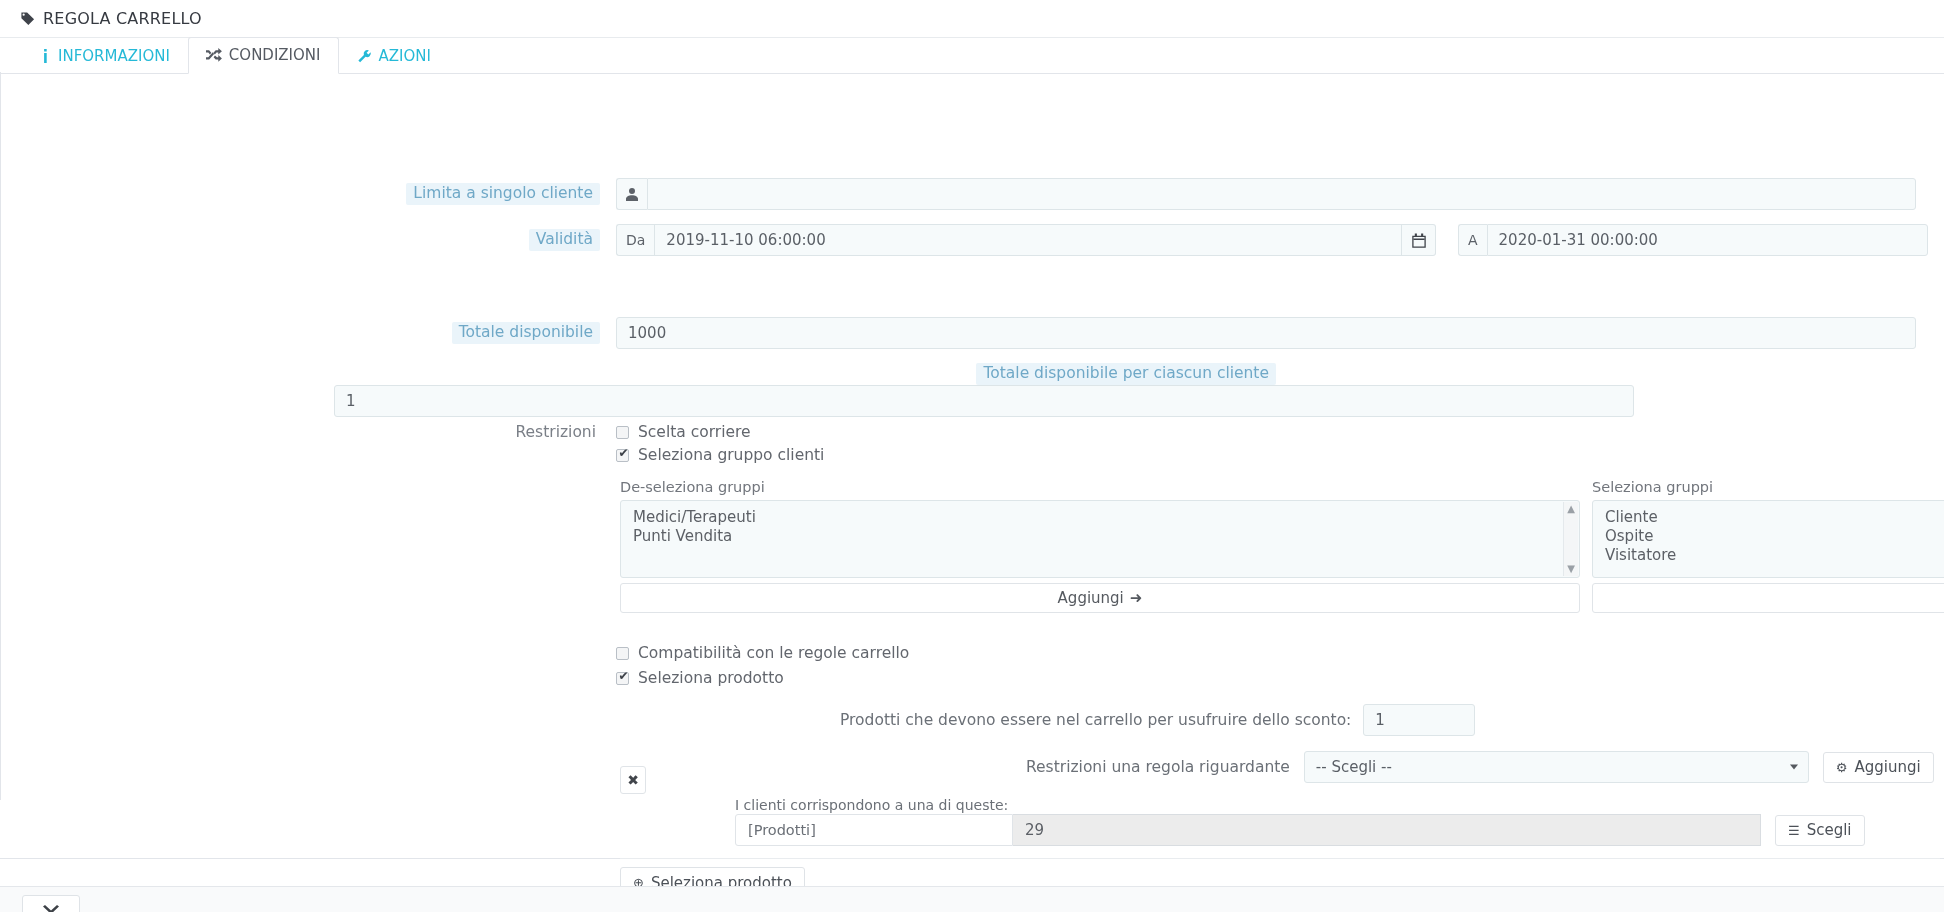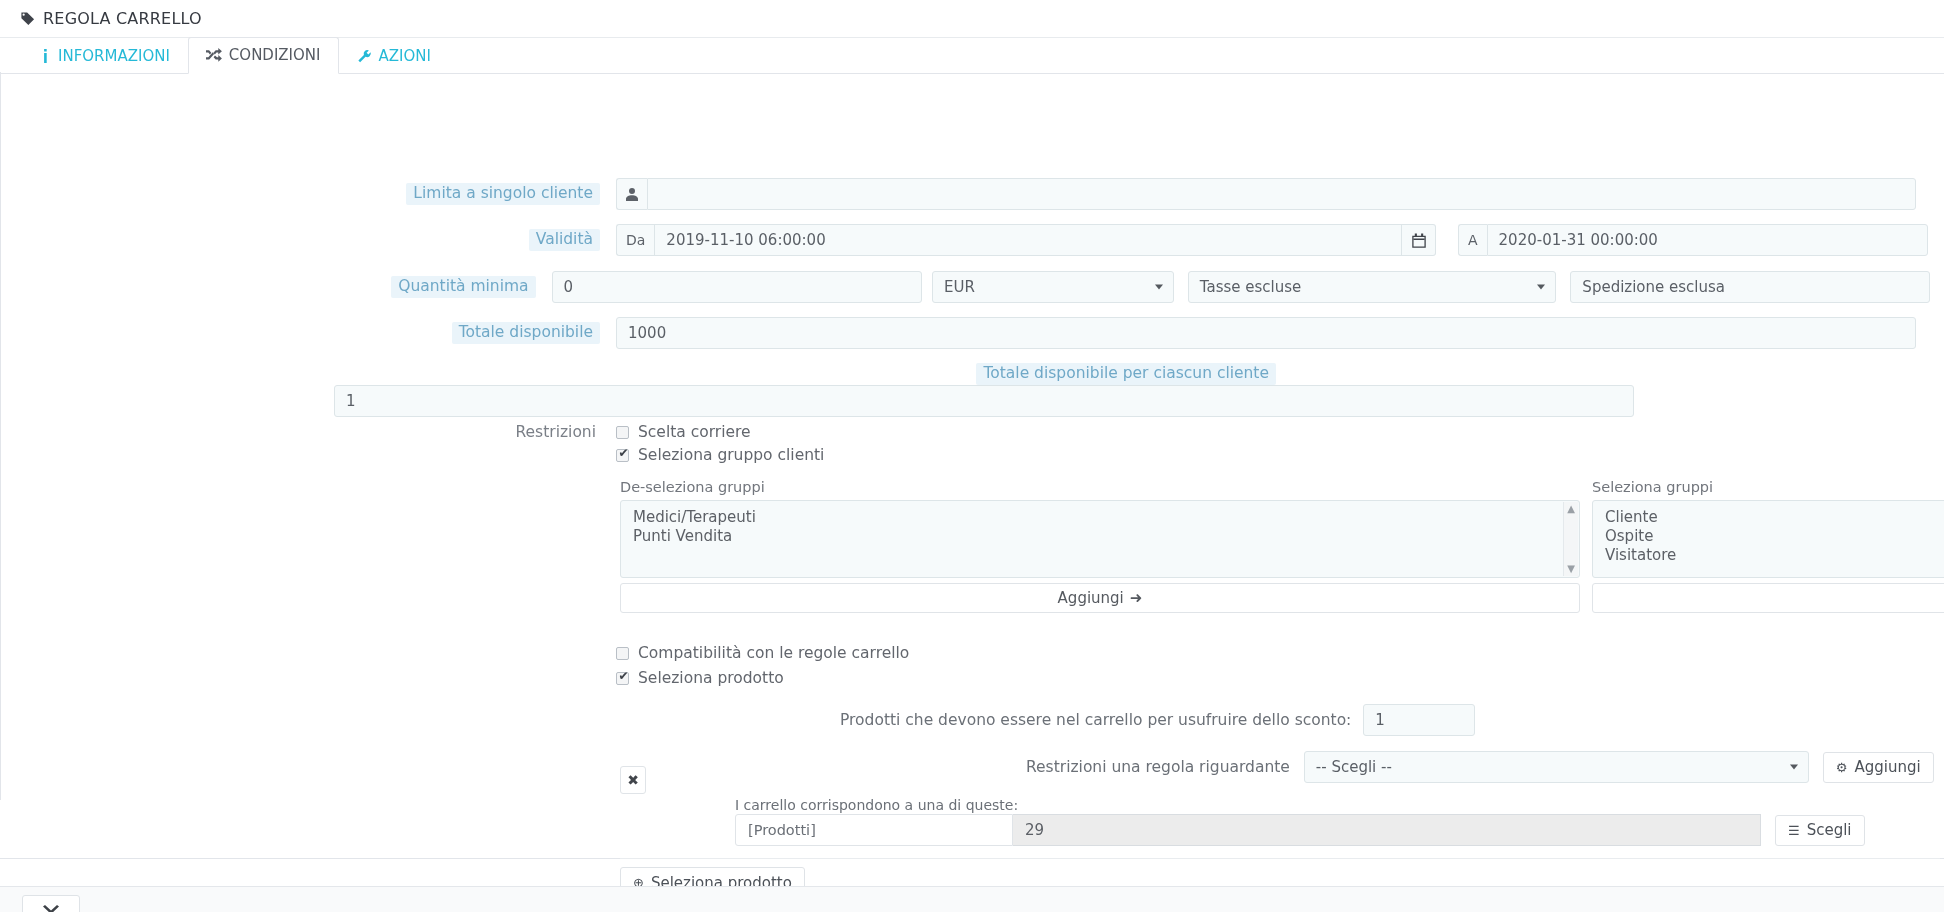--- a/index.html
+++ b/index.html
@@ -295,37 +295,20 @@
                 <path fill="#3f434a" d="M2.8.6h2.1v2.6H2.8zM9.1.6h2.1v2.6H9.1zM1.4 5.6h11.2v1.3H1.4z"></path>
               </svg>
           </span>
         </div>
         <div class="igroup" style="margin-left:22px;width:470px;">
           <span class="iaddon">A</span>
           <input class="inp" value="2020-01-31 00:00:00" style="">
         </div>
       </div>
 
-      <div class="row" style="left:0;top:197px;width:1930px;">
-        <div style="width:600px;display:flex;justify-content:flex-end;">
-          <span class="lbl">Quantità minima</span>
-        </div>
-        <input class="inp" style="margin-left: 16px; width: 412px;" value="0">
-        <div class="sel" style="margin-left:10px;width:268px;">
-          <span>EUR</span>
-          <span class="caret"></span>
-        </div>
-        <div class="sel" style="margin-left:14px;width:410px;">
-          <span>Tasse escluse</span>
-          <span class="caret"></span>
-        </div>
-        <div class="sel" style="margin-left:14px;width:400px;">
-          <span>Spedizione esclusa</span>
-        </div>
-      </div>
 
       <div class="row" style="left:0;top:243px;width:1930px;">
         <div style="width:600px;display:flex;justify-content:flex-end;">
           <span class="lbl">Totale disponibile</span>
         </div>
         <input class="inp" style="margin-left: 16px; width: 1300px;" value="1000">
       </div>
 
       <div class="row" style="left:11px;top:289px;width:1930px;flex-direction:column;">
         <div style="width:600px;display:flex;justify-content:flex-end;">
@@ -408,21 +391,21 @@
           <span class="bi">⚙</span>
           <span>Aggiungi</span>
         </div>
       </div>
 
       <div class="row" style="left:620px;top:692px;">
         <div class="xbtn">✖</div>
       </div>
 
       <div class="row" style="left:735px;top:723px;">
-        <span class="small-txt">I carrello corrispondono a una di queste:</span>
+        <span class="small-txt">I clienti corrispondono a una di queste:</span>
       </div>
 
       <div class="row" style="left:735px;top:740px;">
         <div class="prod-cell" style="width:278px;">[Prodotti]</div>
         <div class="prod-val" style="width:748px;">29</div>
         <div class="btn" style="margin-left:14px;">
           <span class="bi">☰</span>
           <span>Scegli</span>
         </div>
       </div>

